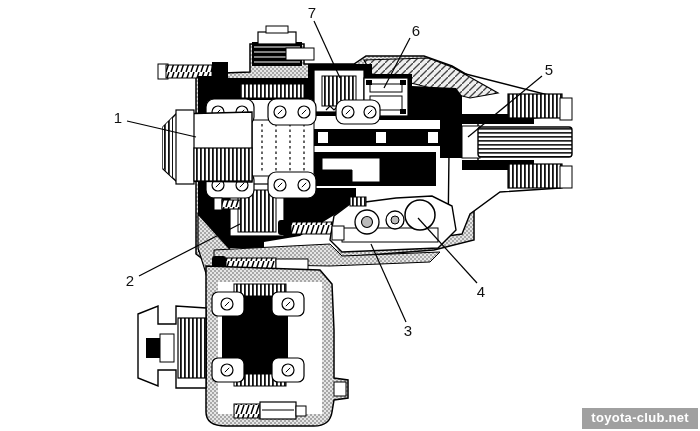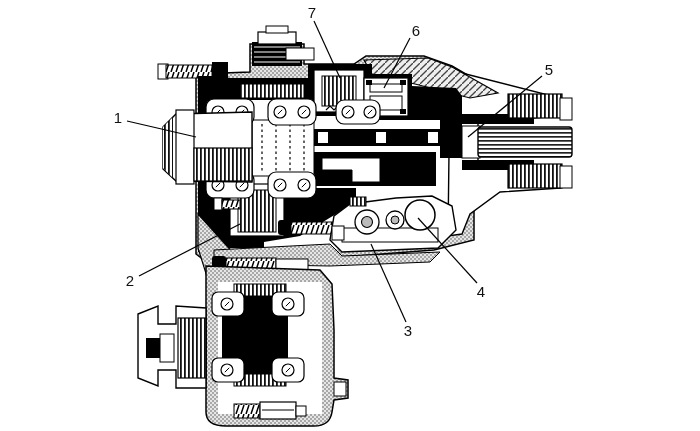--- a/index.html
+++ b/index.html
@@ -235,14 +235,15 @@
 </svg>
 
 <span class="callout" style="left:118px;top:117px">1</span>
 <span class="callout" style="left:130px;top:280px">2</span>
 <span class="callout" style="left:408px;top:330px">3</span>
 <span class="callout" style="left:481px;top:291px">4</span>
 <span class="callout" style="left:549px;top:69px">5</span>
 <span class="callout" style="left:416px;top:30px">6</span>
 <span class="callout" style="left:312px;top:12px">7</span>
 
+<div class="watermark">toyota-club.net</div>
 
 </div>
 
 </body></html>

